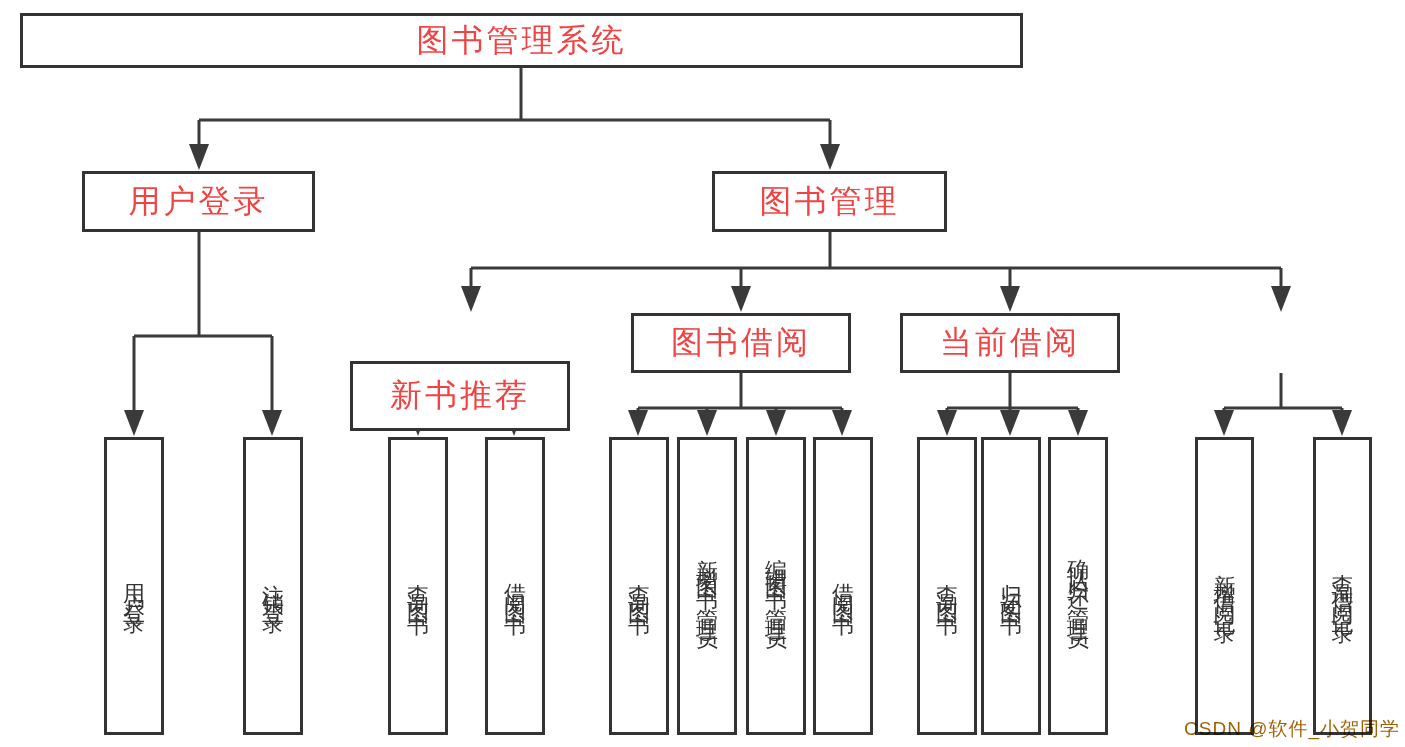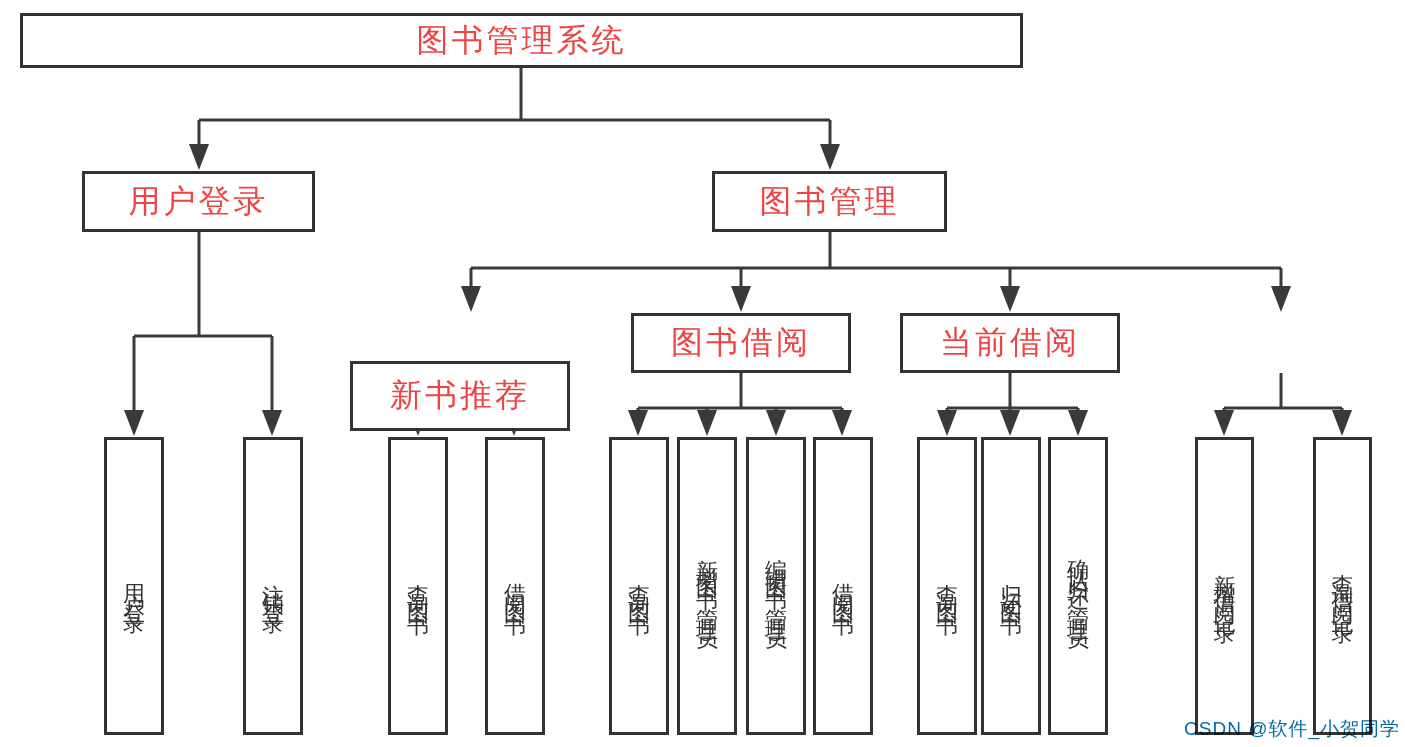--- a/index.html
+++ b/index.html
@@ -37,21 +37,21 @@
     line-height: 1;
     color: #333333;
   }
 
   .watermark {
     position: absolute;
     right: 5px;
     bottom: 5px;
     font-size: 19px;
     letter-spacing: 1px;
-    color: #0369a1;
+    color: #a16207;
     mix-blend-mode: multiply;
     z-index: 3;
     white-space: nowrap;
   }
 </style>
 </head>
 <body>
 
 <div id="stage">
 

